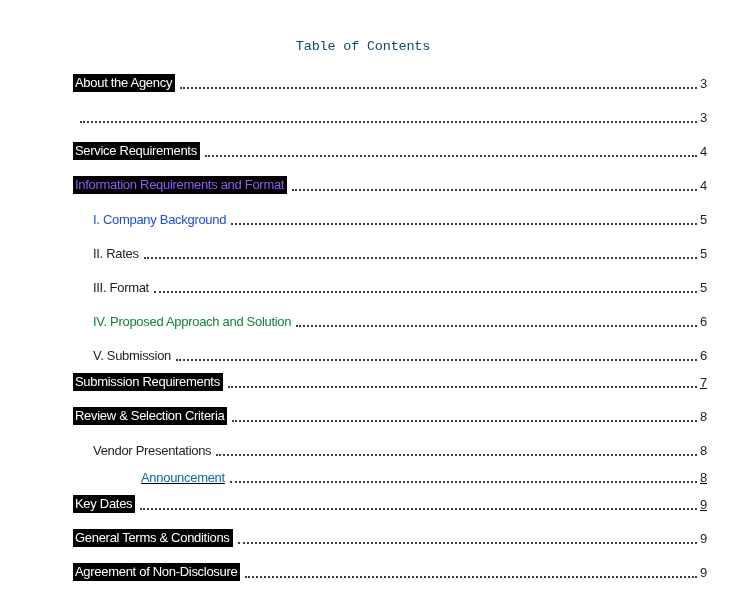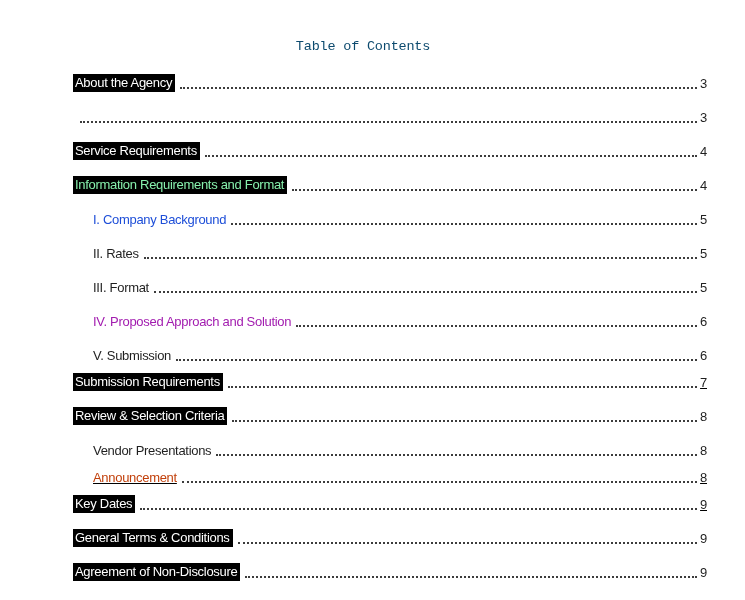--- a/index.html
+++ b/index.html
@@ -76,41 +76,41 @@
       <div class="row">
         <span class="leader" style="border-bottom-color: rgb(60, 60, 60);"></span>
         <span class="page-num" style="color: rgb(31, 31, 31);">3</span>
       </div>
       <div class="row">
         <span class="label hl" style="color: rgb(255, 255, 255); background: rgb(0, 0, 0); margin-top: 16px;">Service Requirements</span>
         <span class="leader" style="border-bottom-color: rgb(60, 60, 60);"></span>
         <span class="page-num" style="color: rgb(31, 31, 31);">4</span>
       </div>
       <div class="row">
-        <span class="label hl" style="color: #86efac; background: rgb(0, 0, 0);">Information Requirements and Format</span>
+        <span class="label hl" style="color: #8b5cf6; background: rgb(0, 0, 0);">Information Requirements and Format</span>
         <span class="leader" style="border-bottom-color: rgb(60, 60, 60);"></span>
         <span class="page-num" style="color: rgb(31, 31, 31);">4</span>
       </div>
       <div class="row indent">
         <span class="label" style="color: #1d4ed8;">I. Company Background</span>
         <span class="leader" style="border-bottom-color: rgb(60, 60, 60);"></span>
         <span class="page-num" style="color: rgb(31, 31, 31);">5</span>
       </div>
       <div class="row indent">
         <span class="label" style="color: rgb(31, 31, 31);">II. Rates</span>
         <span class="leader" style="border-bottom-color: rgb(60, 60, 60);"></span>
         <span class="page-num" style="color: rgb(31, 31, 31);">5</span>
       </div>
       <div class="row indent">
         <span class="label" style="color: rgb(31, 31, 31);">III. Format</span>
         <span class="leader" style="border-bottom-color: rgb(60, 60, 60);"></span>
         <span class="page-num" style="color: rgb(31, 31, 31);">5</span>
       </div>
       <div class="row indent">
-        <span class="label" style="color: #a21caf;">IV. Proposed Approach and Solution</span>
+        <span class="label" style="color: #15803d;">IV. Proposed Approach and Solution</span>
         <span class="leader" style="border-bottom-color: rgb(60, 60, 60);"></span>
         <span class="page-num" style="color: rgb(31, 31, 31);">6</span>
       </div>
       <div class="row indent">
         <span class="label" style="color: rgb(31, 31, 31);">V. Submission</span>
         <span class="leader" style="border-bottom-color: rgb(60, 60, 60);"></span>
         <span class="page-num" style="color: rgb(31, 31, 31);">6</span>
       </div>
       <div class="row tight">
         <span class="label hl" style="color: rgb(255, 255, 255); background: rgb(0, 0, 0);">Submission Requirements</span>
@@ -121,21 +121,21 @@
         <span class="label hl" style="color: rgb(255, 255, 255); background: rgb(0, 0, 0);">Review &amp; Selection Criteria</span>
         <span class="leader" style="border-bottom-color: rgb(60, 60, 60);"></span>
         <span class="page-num" style="color: rgb(31, 31, 31);">8</span>
       </div>
       <div class="row indent">
         <span class="label" style="color: rgb(31, 31, 31);">Vendor Presentations</span>
         <span class="leader" style="border-bottom-color: rgb(60, 60, 60);"></span>
         <span class="page-num" style="color: rgb(31, 31, 31);">8</span>
       </div>
       <div class="row indent tight">
-        <span class="label" style="color: #c2410c;">Announcement</span>
+        <span class="label" style="color: #0369a1; margin-left: 48px;">Announcement</span>
         <span class="leader" style="border-bottom-color: rgb(60, 60, 60);"></span>
         <span class="page-num" style="color: rgb(31, 31, 31);">8</span>
       </div>
       <div class="row tight">
         <span class="label hl" style="color: rgb(255, 255, 255); background: rgb(0, 0, 0);">Key Dates</span>
         <span class="leader" style="border-bottom-color: rgb(60, 60, 60);"></span>
         <span class="page-num" style="color: rgb(31, 31, 31);">9</span>
       </div>
       <div class="row">
         <span class="label hl" style="color: rgb(255, 255, 255); background: rgb(0, 0, 0);">General Terms &amp; Conditions</span>

